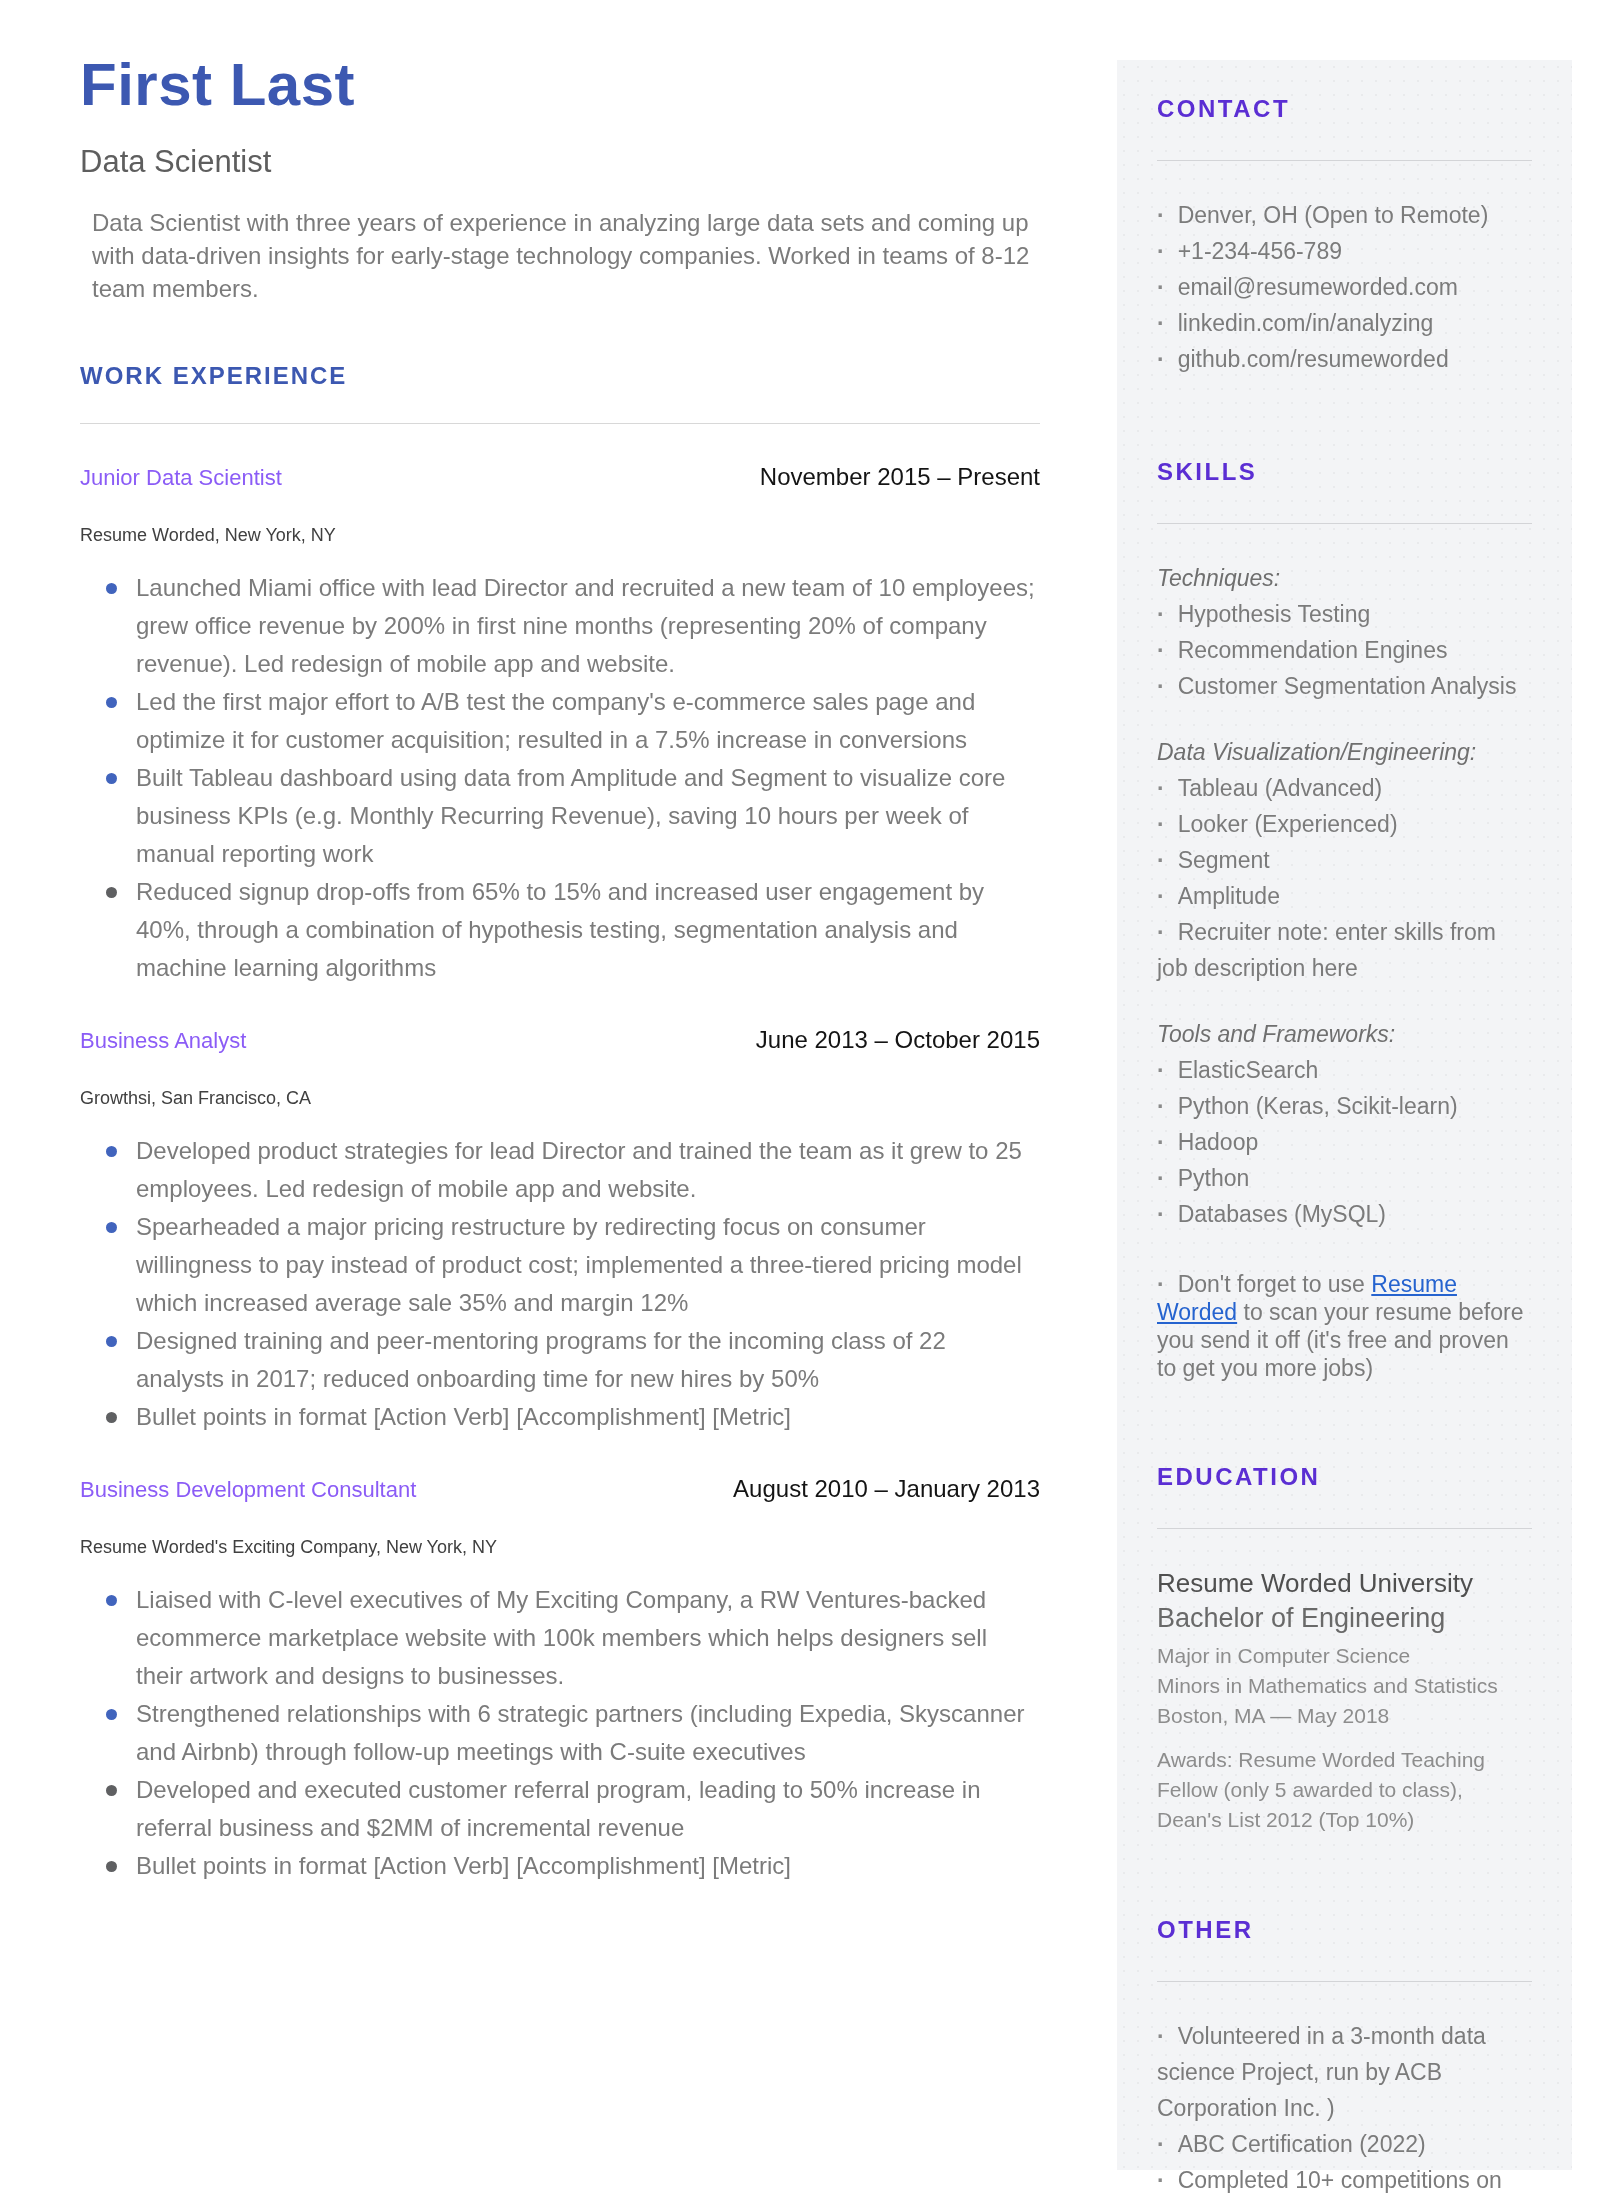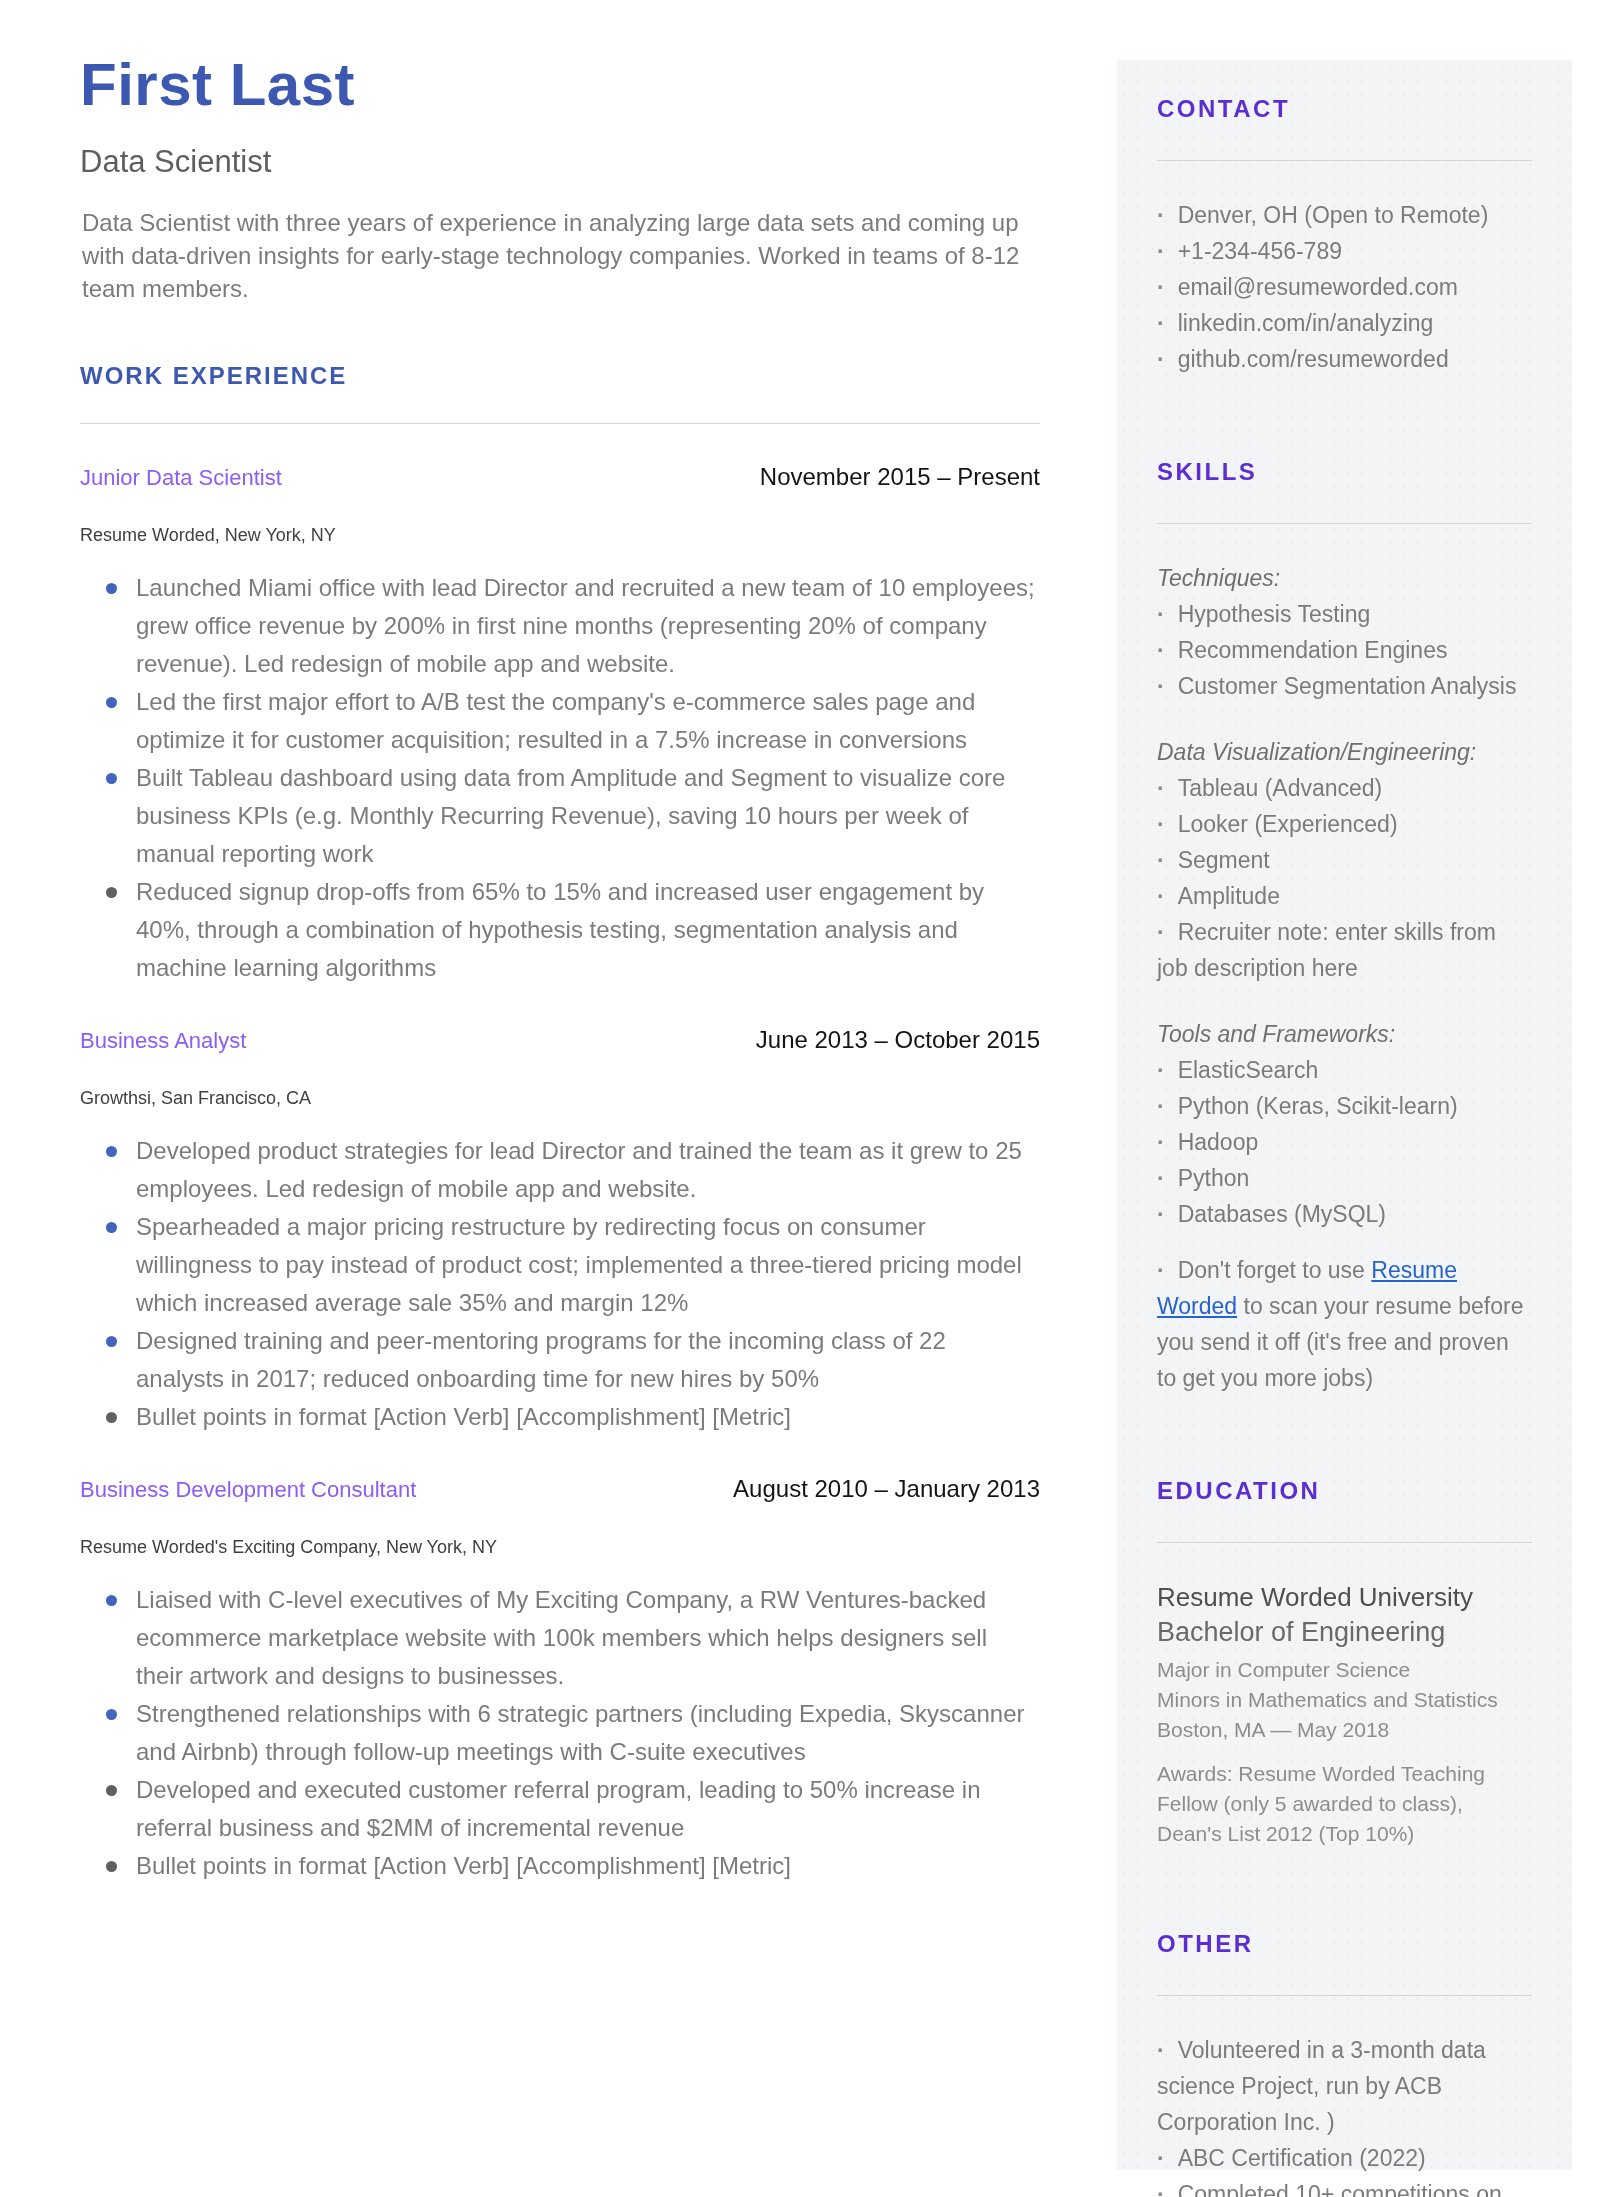--- a/index.html
+++ b/index.html
@@ -8,21 +8,21 @@
     font-family:"Liberation Sans","DejaVu Sans",sans-serif;
     -webkit-font-smoothing:antialiased;
   }
   
   .main{position:absolute;left:80px;top:0;width:960px;}
   .person-name{
     margin:0;padding-top:52px;font-size:60px;line-height:66px;font-weight:700;
     color:var(--accent-blue);letter-spacing:0.5px;
   }
   .person-title{margin-top:24px;font-size:31px;line-height:40px;color:#5e5e5e;}
-  .summary{margin:24px 0 0 2px;max-width:985px;font-size:24px;line-height:33px;color:#7b7b7b;}
+  .summary{margin:24px 0 0 12px;max-width:985px;font-size:24px;line-height:33px;color:#7b7b7b;}
   .section-heading{
     margin-top:56px;font-size:24px;line-height:30px;font-weight:600;
     letter-spacing:2px;color:var(--accent-blue);
   }
   .main hr{border:none;border-top:1px solid #d8d8d8;margin:32px 0 0 0;}
   .job{margin-top:36px;}
   .job-header{display:flex;justify-content:space-between;align-items:baseline;}
   .job-title{font-size:22px;line-height:34px;font-weight:400;color:#8b5cf6;}
   .job-dates{font-size:24px;line-height:34px;color:#141414;}
   .job-company{margin-top:24px;font-size:18px;line-height:32px;color:#404040;}
@@ -44,21 +44,21 @@
   }
   .sidebar hr{border:none;border-top:1px solid #d3d4d7;margin:36px 0 36px 0;}
   .side-section{margin-top:0;}
   .side-section + .side-section{margin-top:80px;}
   .side-item{font-size:23px;line-height:36px;color:#7b7b7b;}
   .sdot{color:#8a8a8a;margin-right:13px;font-weight:700;}
   .sdot::before{content:"·";}
   .skill-group{margin-top:30px;}
   .skill-group:first-of-type{margin-top:0;}
   .group-label{font-style:italic;font-size:23px;line-height:36px;color:#6f6f6f;}
-  .side-note{margin-top:20px;font-size:23px;line-height:36px;color:#7b7b7b;}
+  .side-note{margin-top:38px;font-size:23px;line-height:28px;color:#7b7b7b;}
   .side-note a{color:var(--link-blue);text-decoration:underline;}
   .edu-school{font-size:26px;line-height:37px;font-weight:500;color:#4f4f4f;}
   .edu-degree{font-size:27px;line-height:33px;color:#696969;}
   .edu-detail{font-size:21px;line-height:30px;color:#8d8d8d;}
   .edu-details{margin-top:6px;}
   .edu-awards{margin-top:14px;font-size:21px;line-height:30px;color:#8d8d8d;}
 </style>
 </head>
 <body>
 

